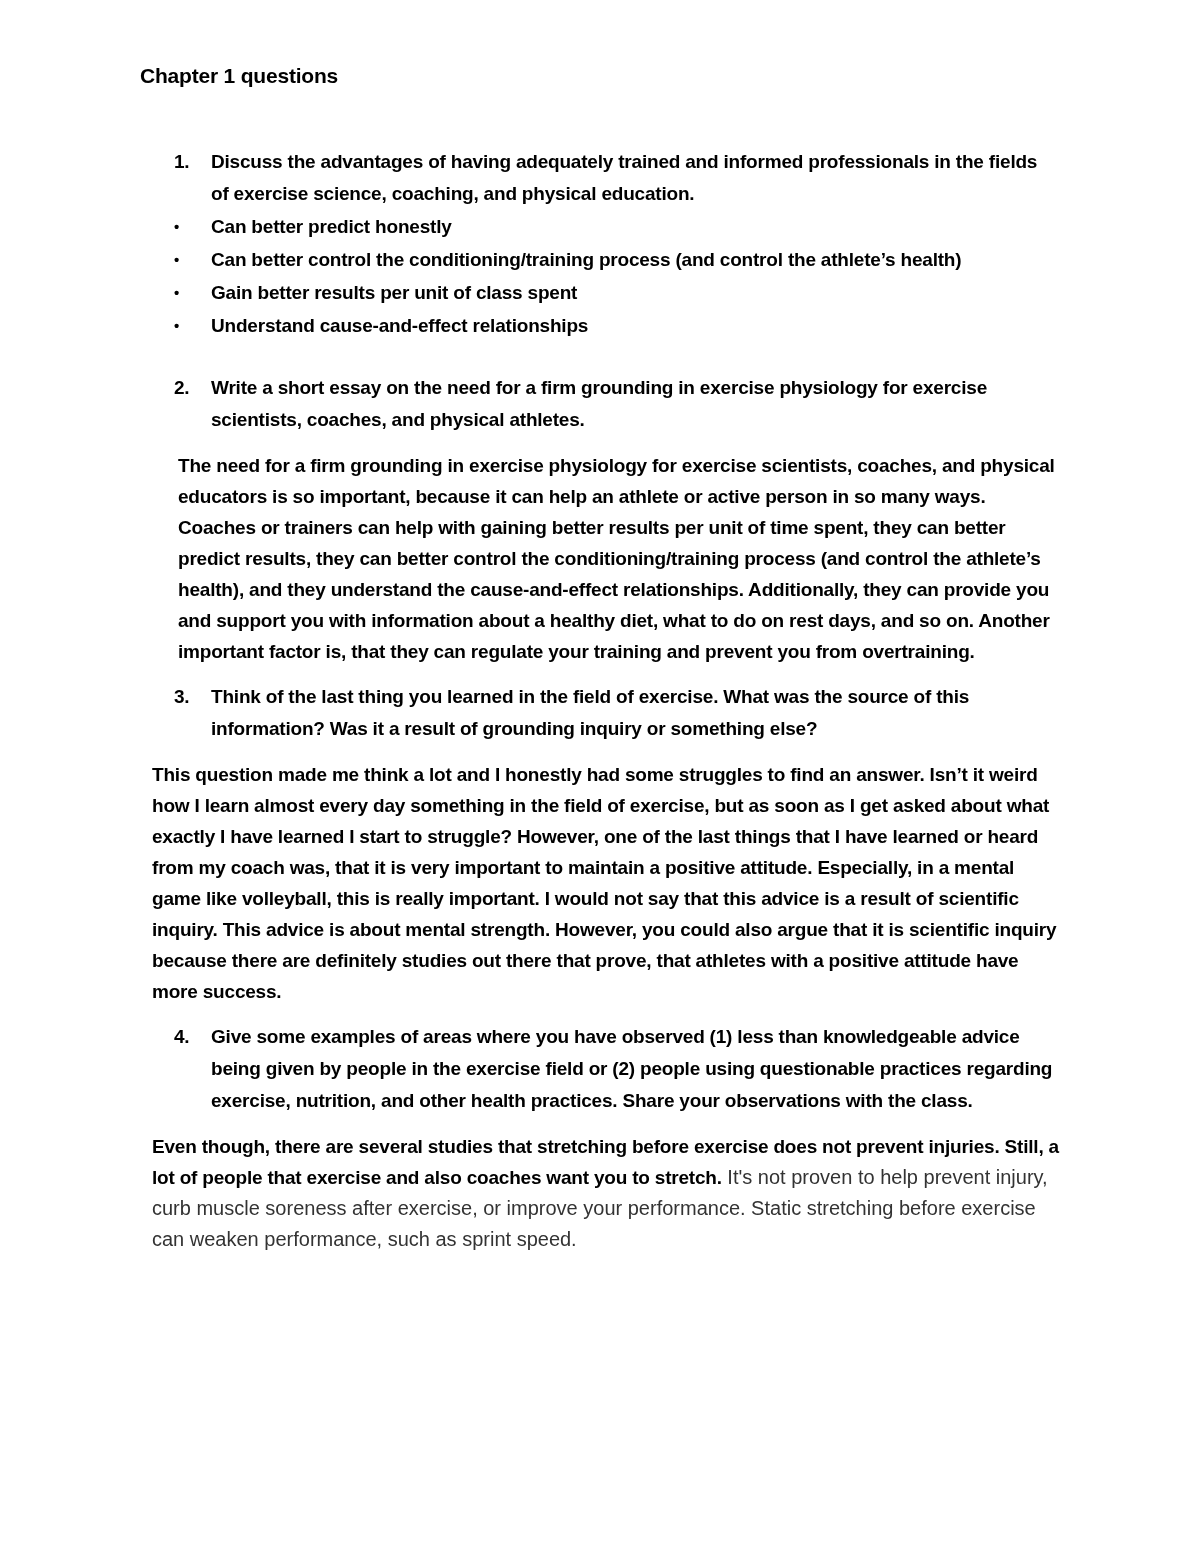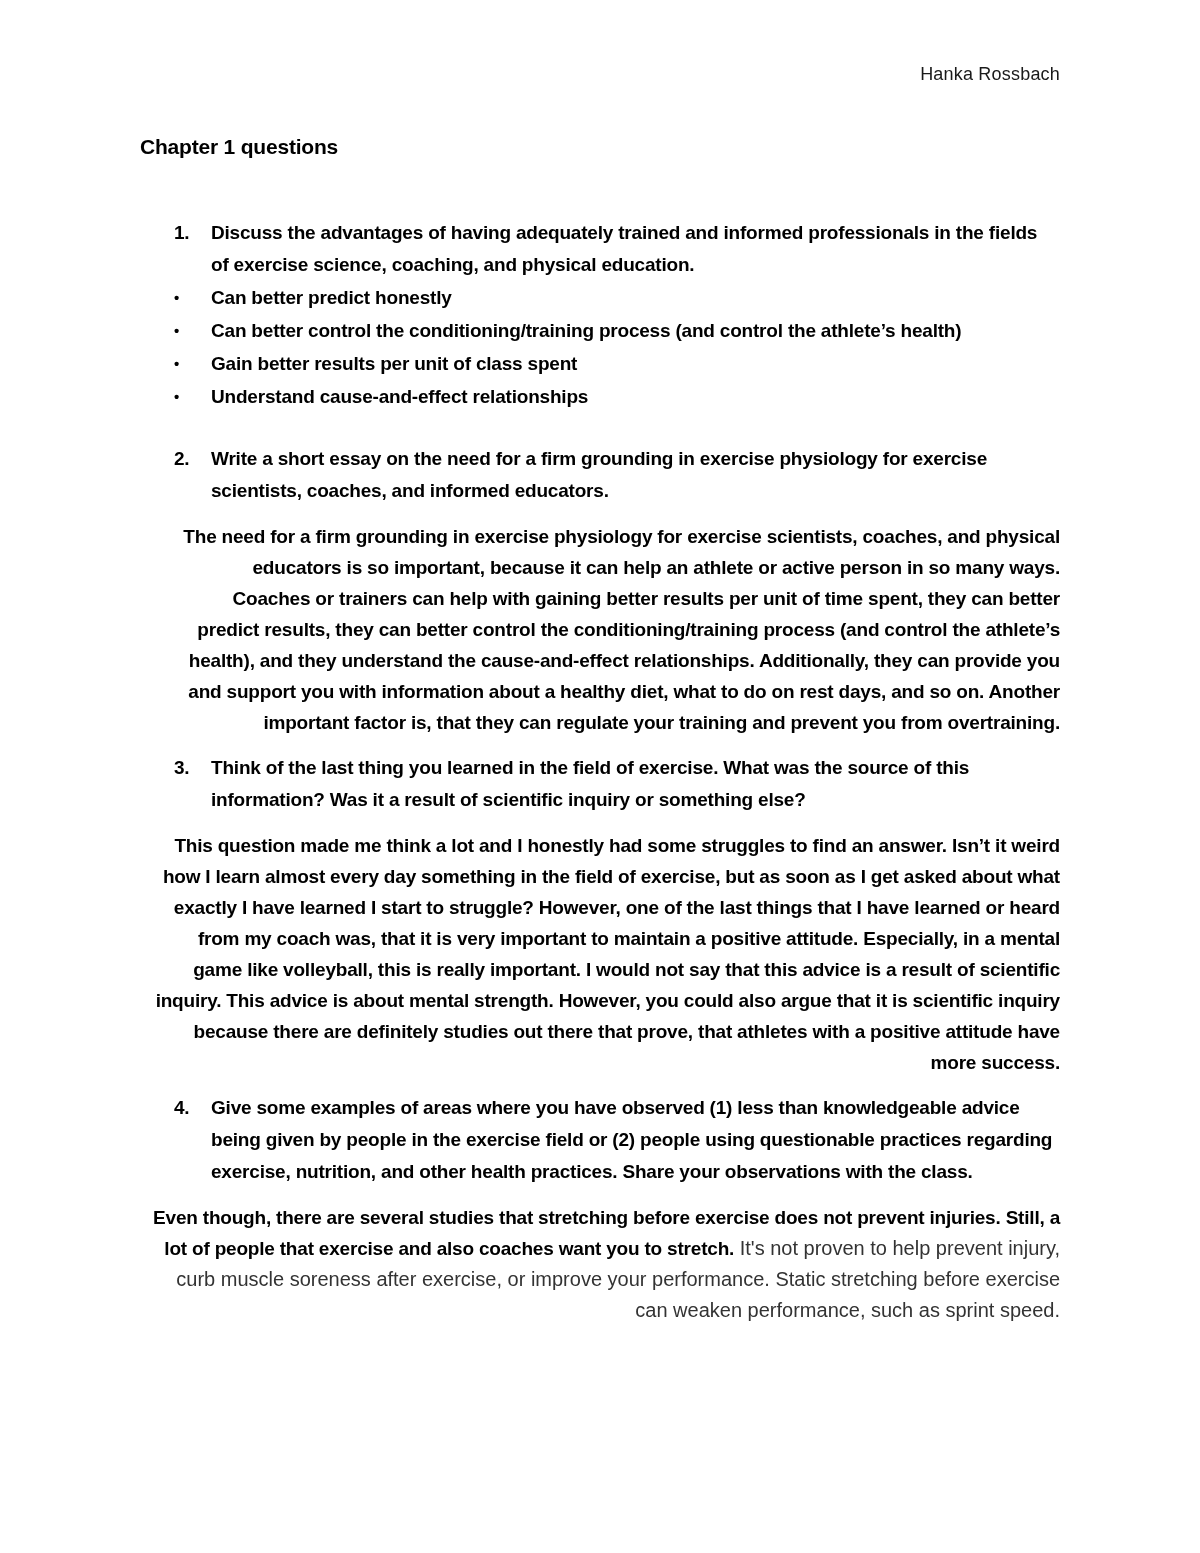--- a/index.html
+++ b/index.html
@@ -62,21 +62,20 @@
   }
   .q2 { margin-top: 30px; }
   .q3 { margin-top: 14px; }
   .q4 { margin-top: 14px; }
   .answer {
     font-size: 19px;
     font-weight: 700;
     letter-spacing: -0.2px;
     line-height: 31px;
     margin: 14px 0 0 0;
-    text-align: right;
   }
   .answer.indented {
     margin-left: 38px;
     max-width: 882px;
   }
   .answer.flush {
     margin-left: 12px;
     max-width: 922px;
   }
   .pasted {
@@ -85,21 +84,20 @@
     font-weight: 400;
     letter-spacing: 0;
     color: #333333;
   }
 </style>
 </head>
 <body>
 
 <div class="page">
 
-  <div class="author">Hanka Rossbach</div>
 
   <h1 class="doc-title">Chapter 1 questions</h1>
 
   <section>
     <div class="li q-row">
       <span class="marker">1.</span>
       <span class="txt">Discuss the advantages of having adequately trained and informed professionals in the fields of exercise science, coaching, and physical education.</span>
     </div>
     <div>
       <div class="li bullet-row">
@@ -117,29 +115,29 @@
       <div class="li bullet-row">
         <span class="marker">•</span>
         <span class="txt">Understand cause-and-effect relationships</span>
       </div>
     </div>
   </section>
 
   <section>
     <div class="li q-row q2">
       <span class="marker">2.</span>
-      <span class="txt">Write a short essay on the need for a firm grounding in exercise physiology for exercise scientists, coaches, and informed educators.</span>
+      <span class="txt">Write a short essay on the need for a firm grounding in exercise physiology for exercise scientists, coaches, and physical athletes.</span>
     </div>
     <p class="answer indented">The need for a firm grounding in exercise physiology for exercise scientists, coaches, and physical educators is so important, because it can help an athlete or active person in so many ways. Coaches or trainers can help with gaining better results per unit of time spent, they can better predict results, they can better control the conditioning/training process (and control the athlete’s health), and they understand the cause-and-effect relationships. Additionally, they can provide you and support you with information about a healthy diet, what to do on rest days, and so on. Another important factor is, that they can regulate your training and prevent you from overtraining.</p>
   </section>
 
   <section>
     <div class="li q-row q3">
       <span class="marker">3.</span>
-      <span class="txt">Think of the last thing you learned in the field of exercise. What was the source of this information? Was it a result of scientific inquiry or something else?</span>
+      <span class="txt">Think of the last thing you learned in the field of exercise. What was the source of this information? Was it a result of grounding inquiry or something else?</span>
     </div>
     <p class="answer flush">This question made me think a lot and I honestly had some struggles to find an answer. Isn’t it weird how I learn almost every day something in the field of exercise, but as soon as I get asked about what exactly I have learned I start to struggle? However, one of the last things that I have learned or heard from my coach was, that it is very important to maintain a positive attitude. Especially, in a mental game like volleyball, this is really important. I would not say that this advice is a result of scientific inquiry. This advice is about mental strength. However, you could also argue that it is scientific inquiry because there are definitely studies out there that prove, that athletes with a positive attitude have more success.</p>
   </section>
 
   <section>
     <div class="li q-row q4">
       <span class="marker">4.</span>
       <span class="txt">Give some examples of areas where you have observed (1) less than knowledgeable advice being given by people in the exercise field or (2) people using questionable practices regarding exercise, nutrition, and other health practices. Share your observations with the class.</span>
     </div>
     <p class="answer flush"><span>Even though, there are several studies that stretching before exercise does not prevent injuries. Still, a lot of people that exercise and also coaches want you to stretch.</span><span class="pasted"> It's not proven to help prevent injury, curb muscle soreness after exercise, or improve your performance. Static stretching before exercise can weaken performance, such as sprint speed.</span></p>

